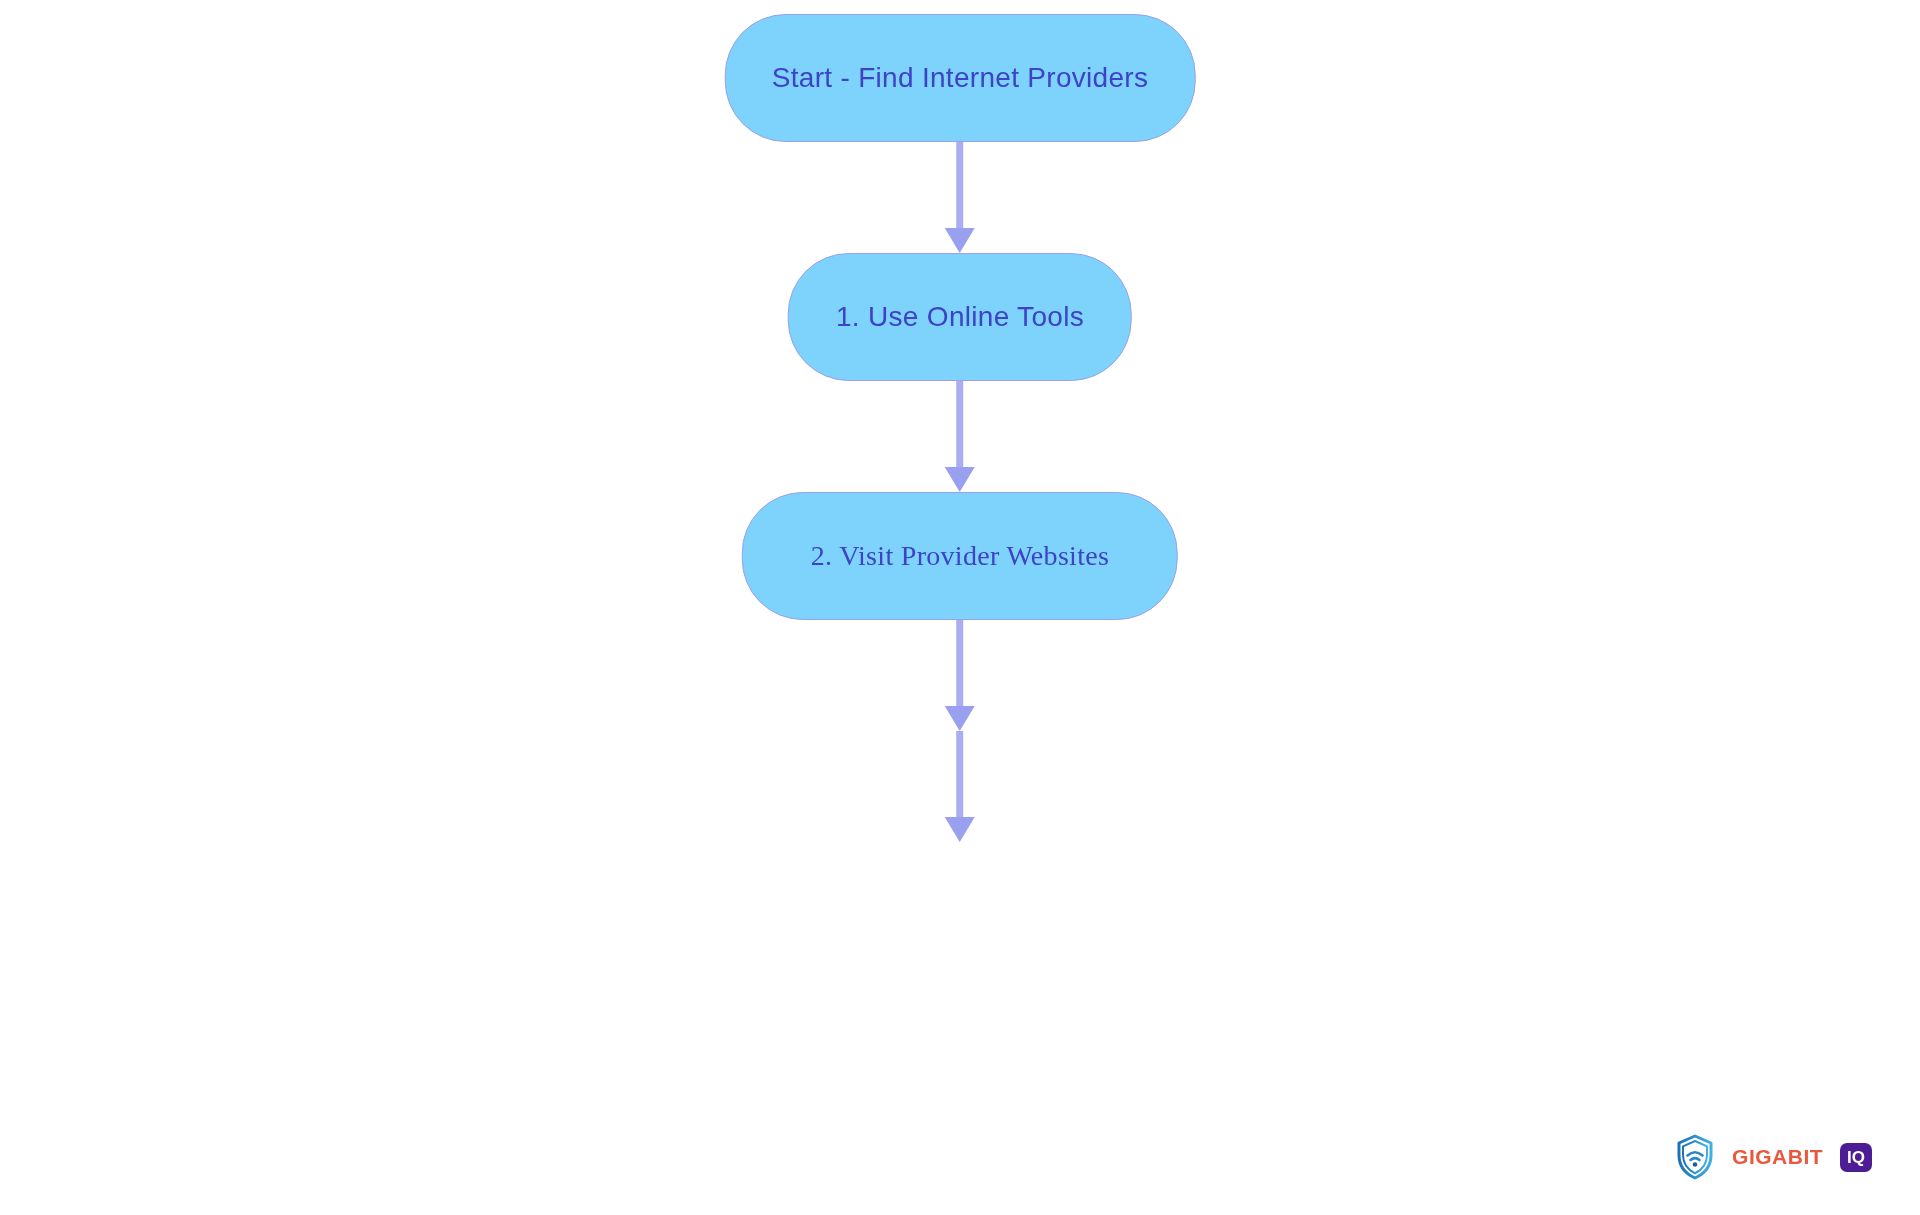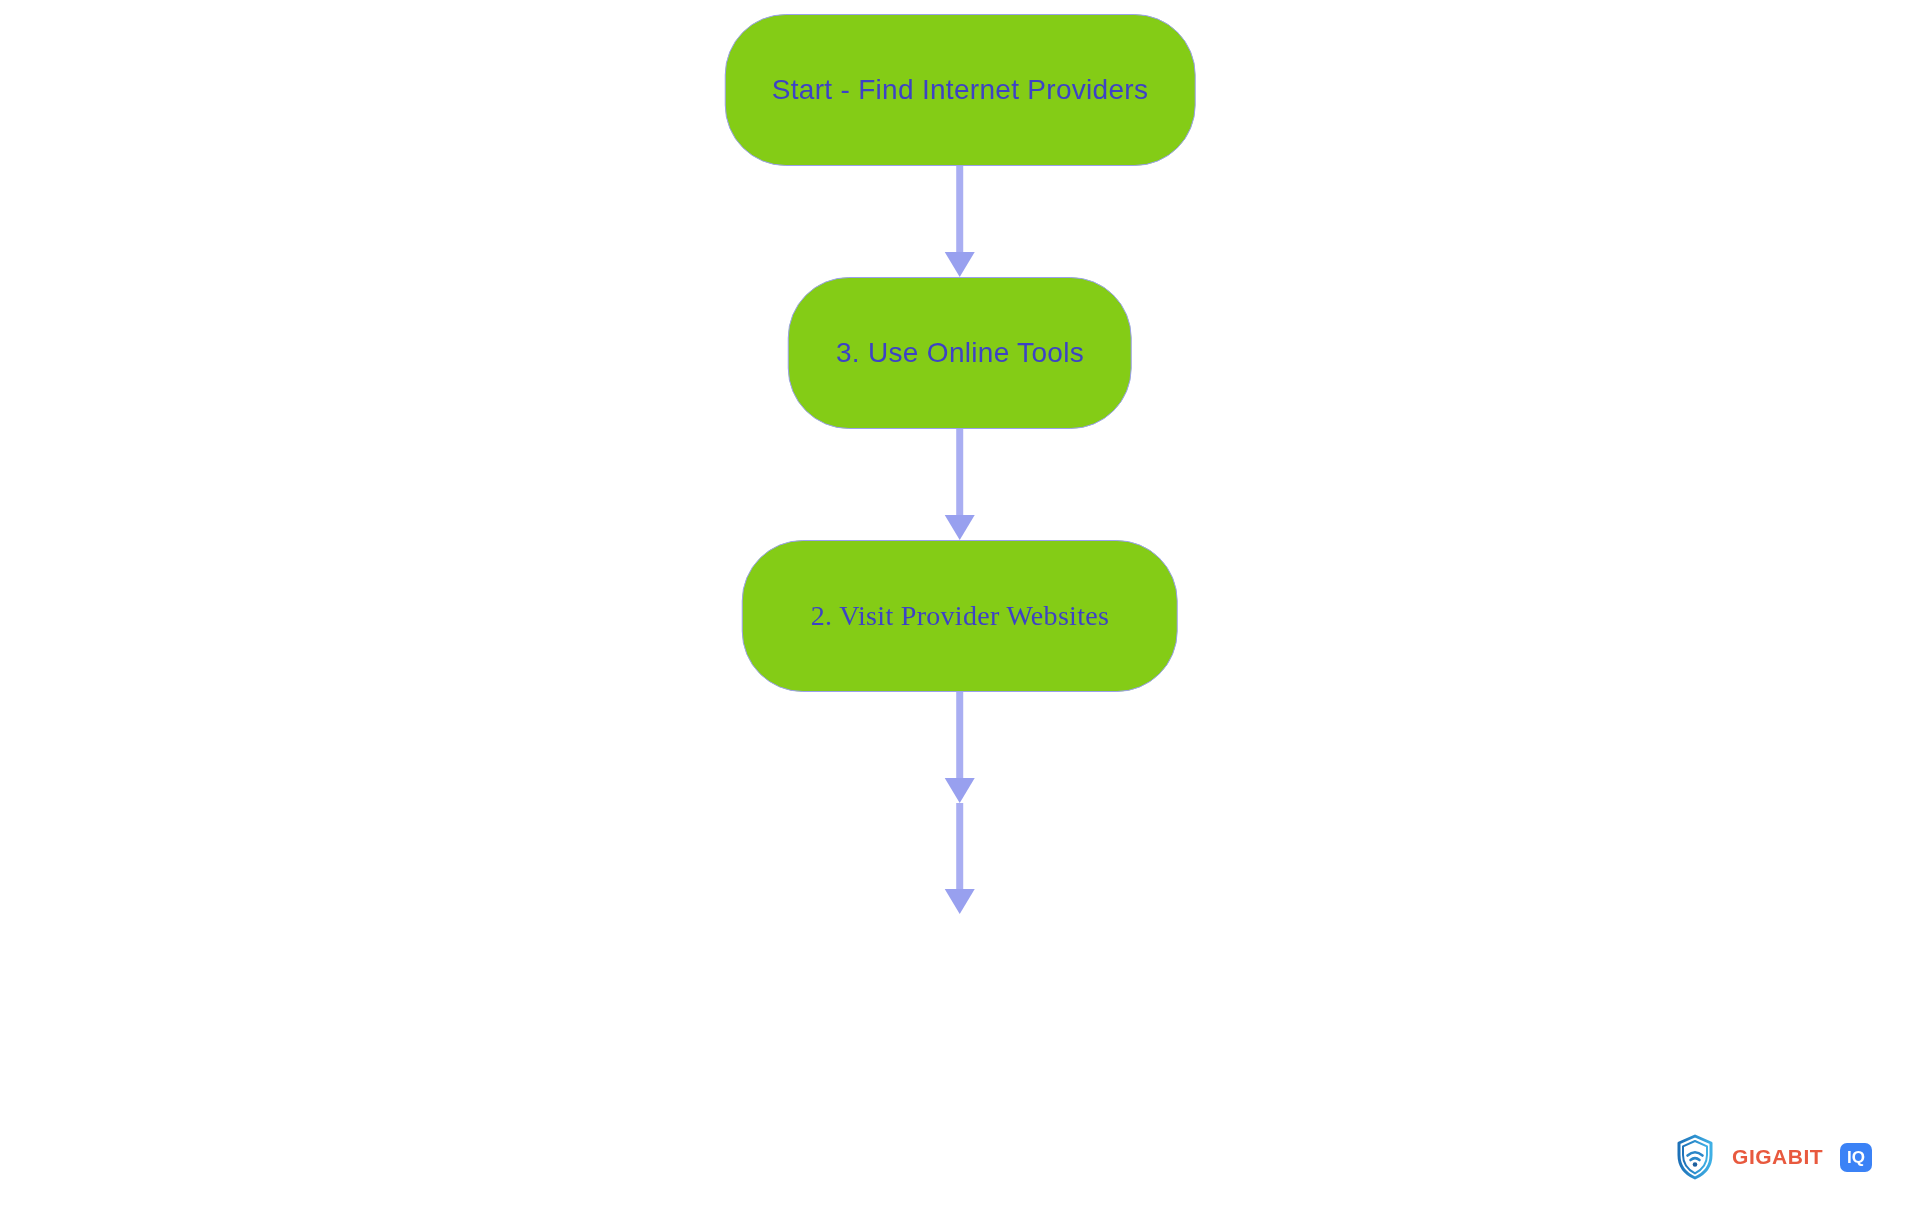--- a/index.html
+++ b/index.html
@@ -17,23 +17,23 @@
     position: absolute;
     top: 14px;
     left: 50%;
     transform: translateX(-50%);
     display: flex;
     flex-direction: column;
     align-items: center;
   }
   .node {
     box-sizing: border-box;
-    height: 152px;
+    height: 128px;
     border-radius: 61px;
-    background: #84cc16;
+    background: #7dd3fc;
     border: 1.5px solid #9aa0ec;
     color: #3d42c6;
     font-size: 28px;
     letter-spacing: 0.3px;
     display: flex;
     align-items: center;
     justify-content: center;
     padding: 0 46px;
     white-space: nowrap;
   }
@@ -79,21 +79,21 @@
     gap: 17px;
   }
   .logo svg { display: block; }
   .logo .brand {
     color: #e8593e;
     font-weight: bold;
     font-size: 21px;
     letter-spacing: 0.5px;
   }
   .logo .badge {
-    background: #3b82f6;
+    background: #4c1d95;
     color: #ffffff;
     font-weight: bold;
     font-size: 17px;
     line-height: 1;
     padding: 6px 7px;
     border-radius: 7px;
   }
 </style>
 </head>
 <body>
@@ -102,21 +102,21 @@
 
   <div class="flowchart">
 
     <div class="node n1">Start - Find Internet Providers</div>
 
     <div class="arrow">
       <div class="line"></div>
       <div class="head"></div>
     </div>
 
-    <div class="node n2">3. Use Online Tools</div>
+    <div class="node n2">1. Use Online Tools</div>
 
     <div class="arrow">
       <div class="line"></div>
       <div class="head"></div>
     </div>
 
     <div class="node n3">2. Visit Provider Websites</div>
 
     <div class="arrow">
       <div class="line"></div>

